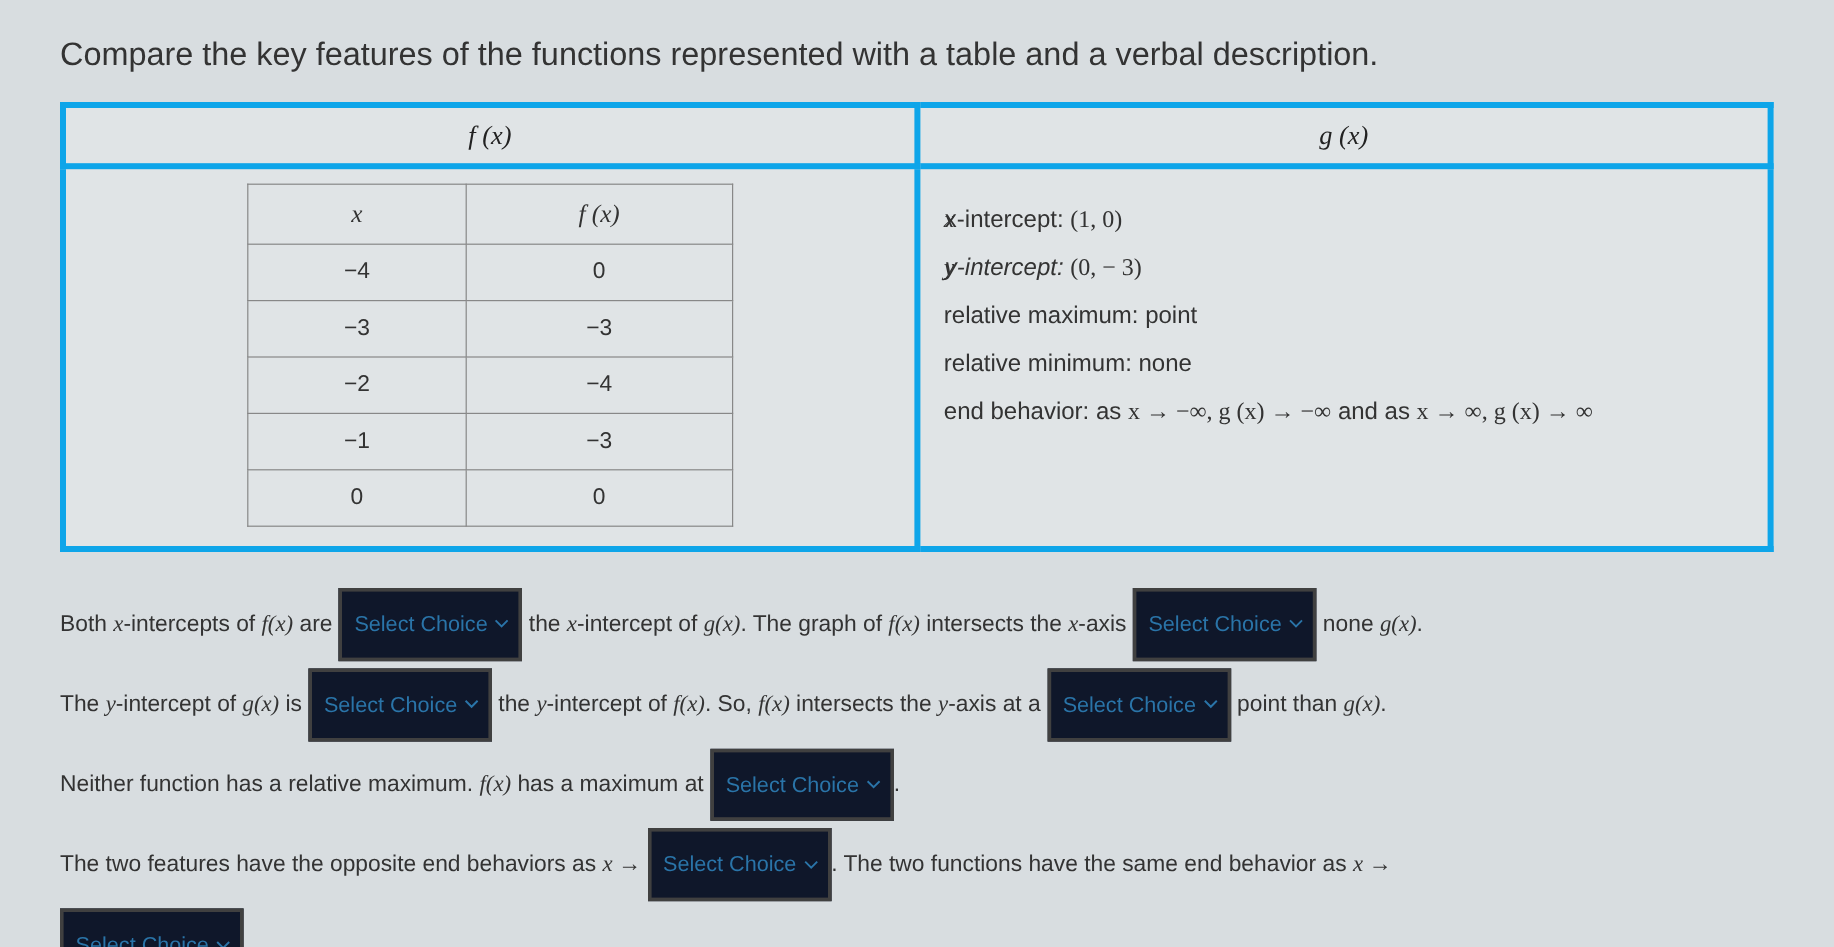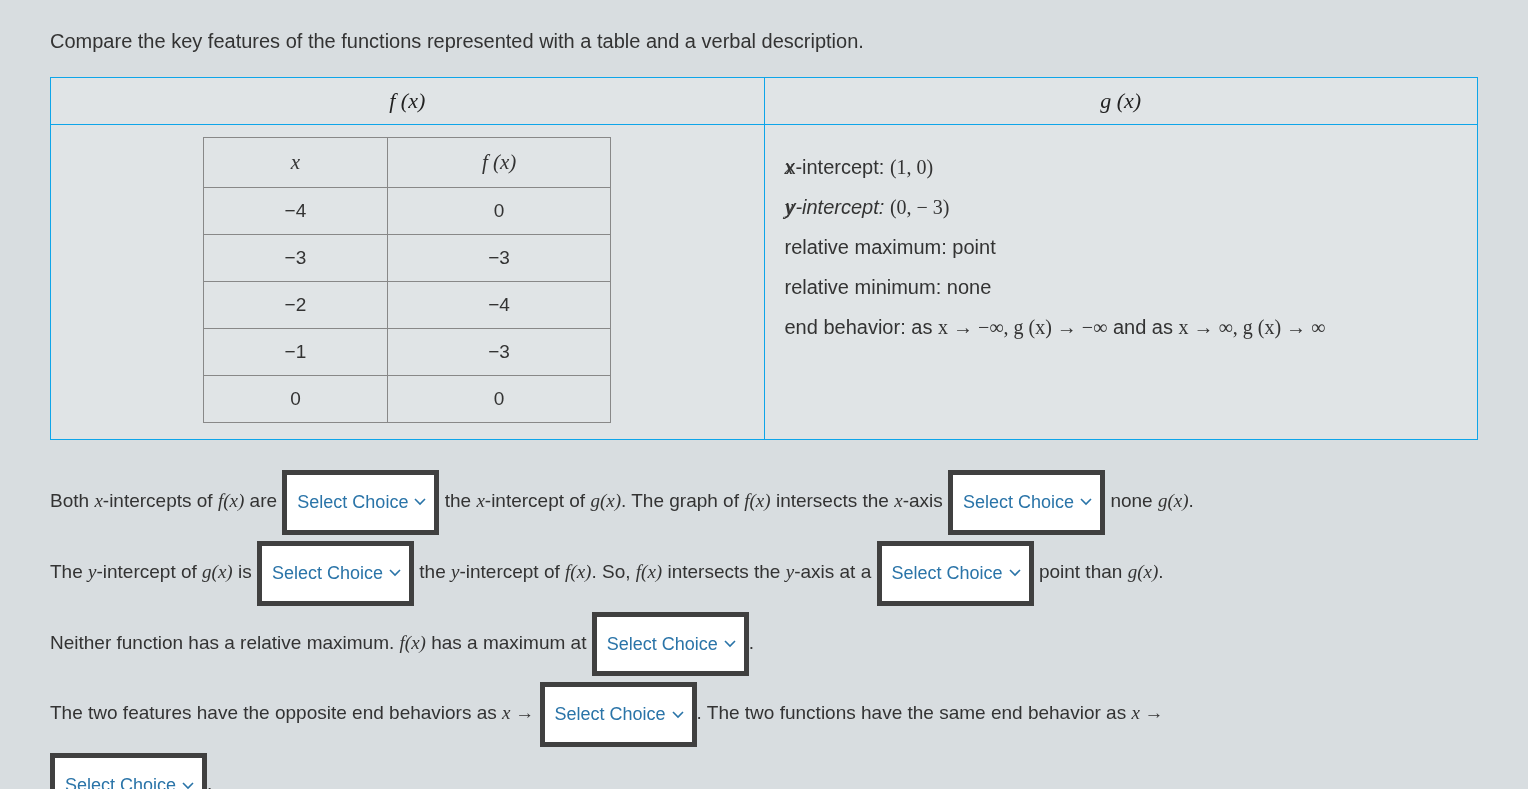--- a/index.html
+++ b/index.html
@@ -7,32 +7,32 @@
       font-family: Arial, Helvetica, sans-serif;
       background: #d8dde0;
       padding: 30px 50px;
       width: 1528px;
       min-height: 789px;
       color: #3a3a3a;
       font-size: 19px;
     }
     .question-text {
       margin-bottom: 24px;
-      font-size: 20px;
+      font-size: 27px;
       color: #333;
     }
     .main-table {
       width: 100%;
       border-collapse: collapse;
       margin-bottom: 30px;
       background: #e0e4e6;
     }
     .main-table > tbody > tr > td,
     .main-table > thead > tr > th {
-      border: 1px solid #0ea5e9;
+      border: 5px solid #0ea5e9;
       padding: 0;
       vertical-align: top;
     }
     .main-table > thead > tr > th {
       font-weight: normal;
       font-style: italic;
       font-family: 'Times New Roman', serif;
       font-size: 22px;
       text-align: center;
       padding: 10px 0;
@@ -75,22 +75,22 @@
     .fill-text {
       line-height: 2.6;
       font-size: 19px;
       color: #333;
     }
     .fill-text p { margin-bottom: 6px; }
     .fvar { font-style: italic; font-family: 'Times New Roman', serif; }
     .select-box {
       display: inline-flex;
       align-items: center;
-      border: 5px solid #404040;
-      background: #ffffff;
+      border: 3px solid #404040;
+      background: #0f172a;
       padding: 4px 8px 4px 10px;
       color: #2a74a8;
       font-size: 18px;
       vertical-align: middle;
       cursor: pointer;
       gap: 6px;
       white-space: nowrap;
     }
     .select-box .chev {
       display: inline-block;

